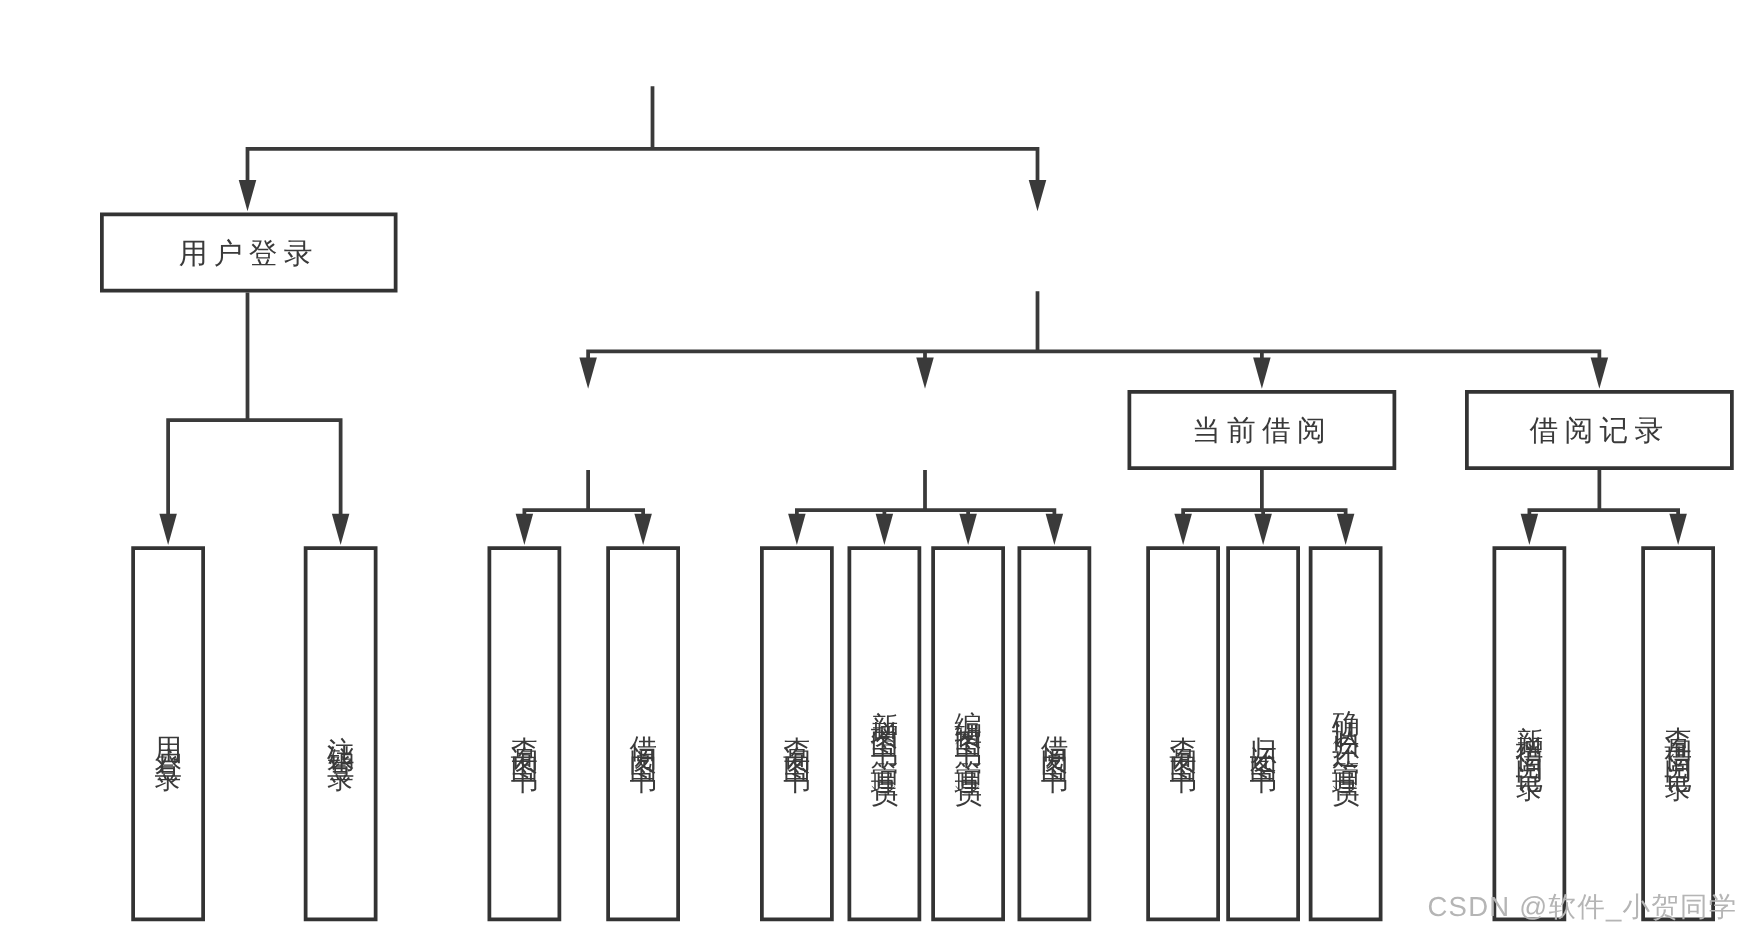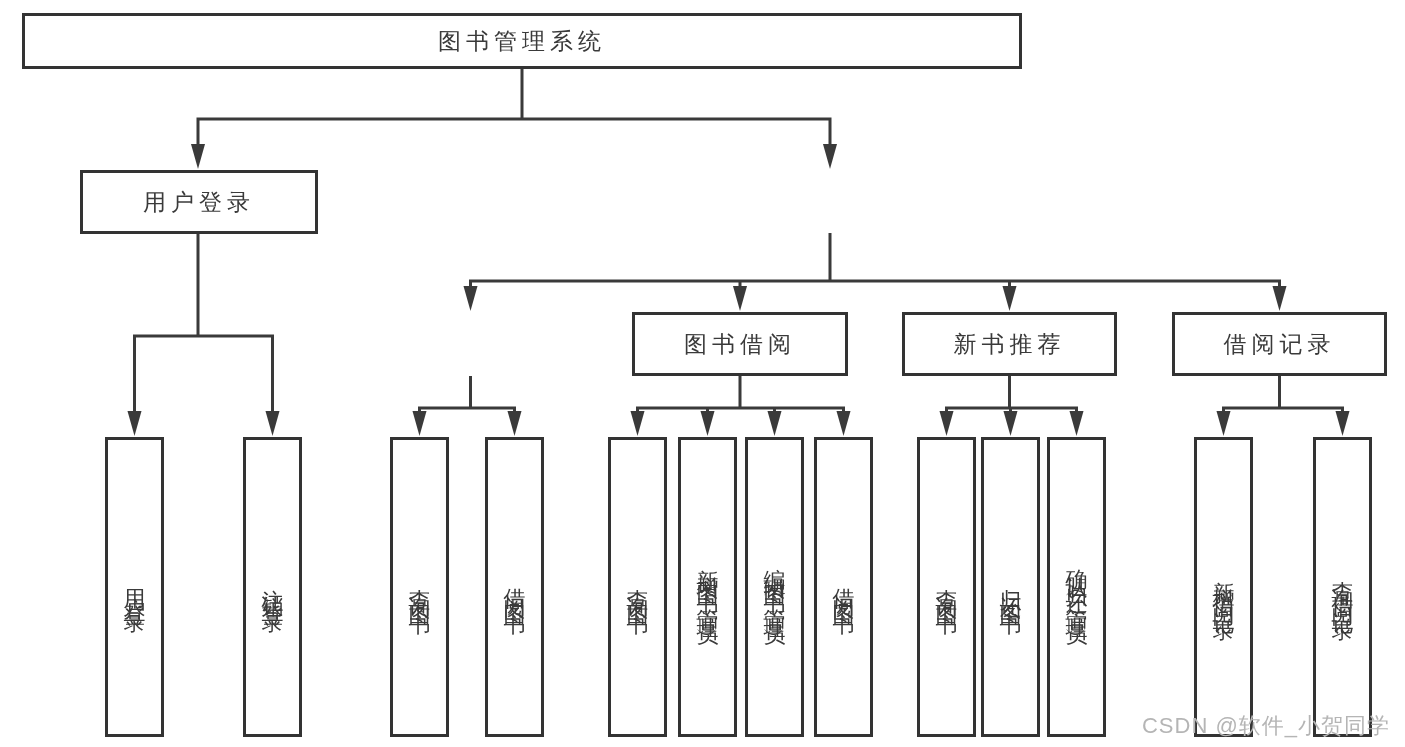--- a/index.html
+++ b/index.html
@@ -66,26 +66,24 @@
       <polygon points="774.5,436 767.5,411 781.5,411"></polygon>
       <polygon points="843.5,436 836.5,411 850.5,411"></polygon>
       <polygon points="946.5,436 939.5,411 953.5,411"></polygon>
       <polygon points="1010.5,436 1003.5,411 1017.5,411"></polygon>
       <polygon points="1076.5,436 1069.5,411 1083.5,411"></polygon>
       <polygon points="1223.5,436 1216.5,411 1230.5,411"></polygon>
       <polygon points="1342.5,436 1335.5,411 1349.5,411"></polygon>
     </g>
   </svg>
 
-  <div class="hnode" style="left:22px;top:13px;width:1000px;height:56px">图书管理系统</div>
 
   <div class="hnode" style="left:80px;top:170px;width:238px;height:64px">用户登录</div>
 
-  <div class="hnode" style="left:632px;top:312px;width:216px;height:64px">图书借阅</div>
-  <div class="hnode" style="left:902px;top:312px;width:215px;height:64px">新书推荐</div>
+  <div class="hnode" style="left:902px;top:312px;width:215px;height:64px">当前借阅</div>
   <div class="hnode" style="left:1172px;top:312px;width:215px;height:64px">借阅记录</div>
 
   <div class="vnode" style="left:105px;top:437px">用户登录</div>
   <div class="vnode" style="left:243px;top:437px">注销登录</div>
 
   <div class="vnode" style="left:390px;top:437px">查询图书</div>
   <div class="vnode" style="left:485px;top:437px">借阅图书</div>
 
   <div class="vnode" style="left:608px;top:437px">查询图书</div>
   <div class="vnode" style="left:678px;top:437px">新增图书（管理员）</div>

